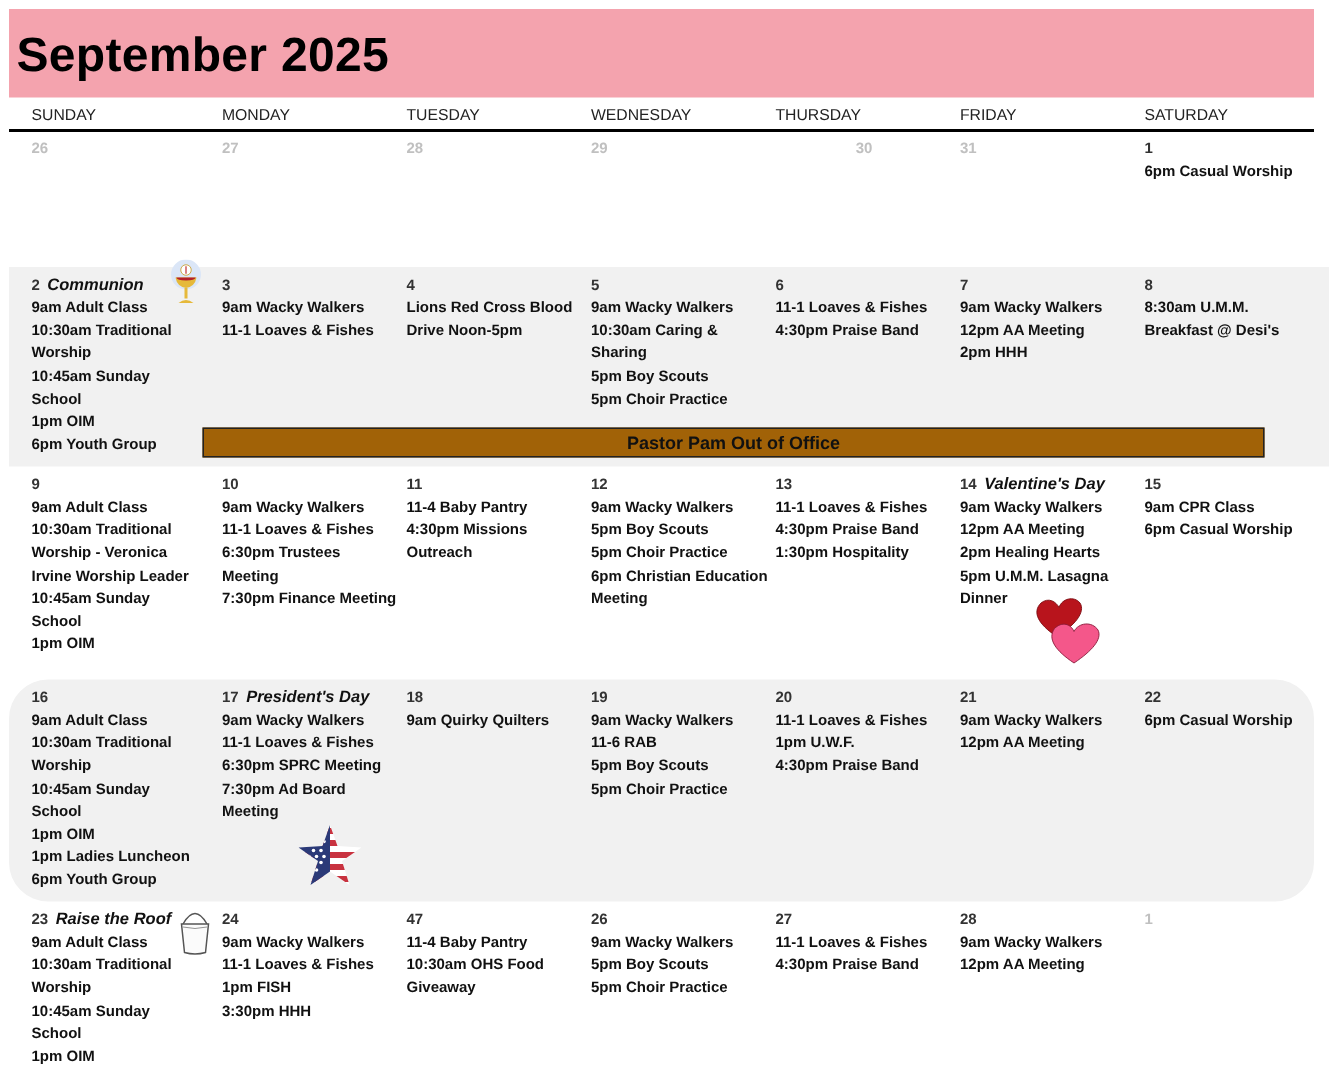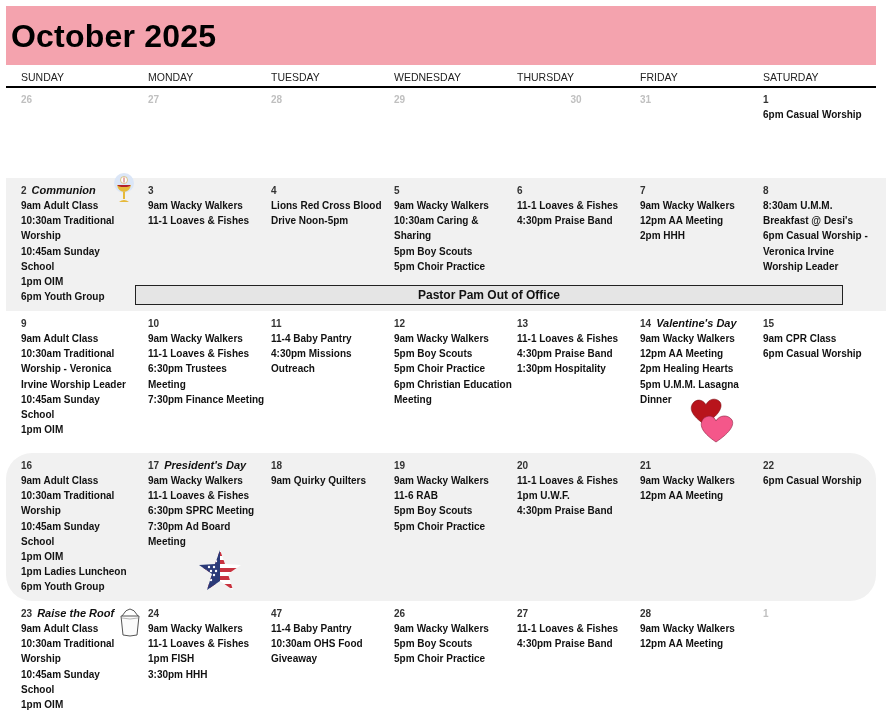--- a/index.html
+++ b/index.html
@@ -11,30 +11,30 @@
   .weekday { position: absolute; top: 6px; font-size: 10.5px; color: #222; }
   .rule { position: absolute; left: 6px; top: 86px; width: 870px; height: 2px; background: #000; }
   .row { position: absolute; left: 6px; width: 870px; }
   .row.shaded { background: #f1f1f1; }
   .cell { position: absolute; top: 0; }
   .daynum { font-size: 10px; font-weight: bold; color: #333; height: 15px; line-height: 15px; }
   .daynum.muted { color: #c0c0c0; }
   .holiday { font-style: italic; font-weight: bold; font-size: 11px; color: #111; margin-left: 5px; }
   .events { margin: 0; padding: 0; list-style: none; }
   .events li { font-size: 10px; font-weight: bold; line-height: 15.2px; color: #111; white-space: pre-line; }
-  .banner { position: absolute; left: 135px; top: 285px; width: 708px; height: 20px; background: #e5e5e5;
+  .banner { position: absolute; left: 135px; top: 285px; width: 708px; height: 20px; background: #a16207;
             border: 1.5px solid #222; box-sizing: border-box; text-align: center; font-size: 12px;
             font-weight: bold; line-height: 18px; color: #111; }
   .deco { position: absolute; }
 </style>
 </head>
 <body>
 
 <div class="header">
-  <div class="title">October 2025</div>
+  <div class="title">September 2025</div>
 </div>
 
 <div class="weekdays">
   <div class="weekday" style="left:15px">SUNDAY</div>
   <div class="weekday" style="left:142px">MONDAY</div>
   <div class="weekday" style="left:265px">TUESDAY</div>
   <div class="weekday" style="left:388px">WEDNESDAY</div>
   <div class="weekday" style="left:511px">THURSDAY</div>
   <div class="weekday" style="left:634px">FRIDAY</div>
   <div class="weekday" style="left:757px">SATURDAY</div>
@@ -118,21 +118,20 @@
       <ul class="events">
         <li>9am Wacky Walkers</li>
         <li>12pm AA Meeting</li>
         <li>2pm HHH</li>
       </ul>
     </div>
     <div class="cell" style="left: 757px; width: 110px; top: 5px;">
       <div class="daynum"><span>8</span></div>
       <ul class="events">
         <li>8:30am U.M.M. Breakfast @ Desi's</li>
-        <li>6pm Casual Worship - Veronica Irvine Worship Leader</li>
       </ul>
     </div>
   </div>
 <div class="row" id="w2" style="top:311px;height:142px;">
     <div class="cell" style="left: 15px; width: 115px; top: 5px;">
       <div class="daynum"><span>9</span></div>
       <ul class="events">
         <li>9am Adult Class</li>
         <li>10:30am Traditional Worship - Veronica Irvine Worship Leader</li>
         <li>10:45am Sunday School</li>

